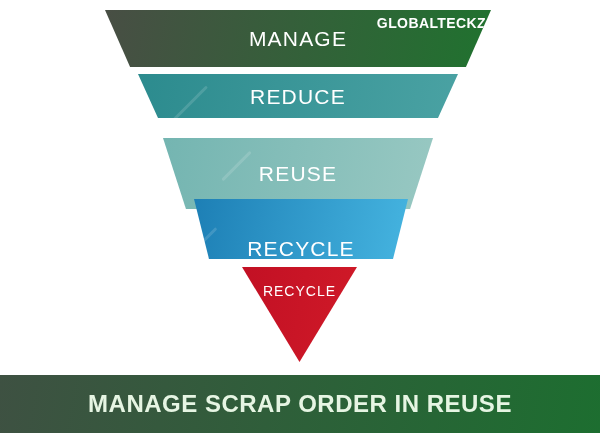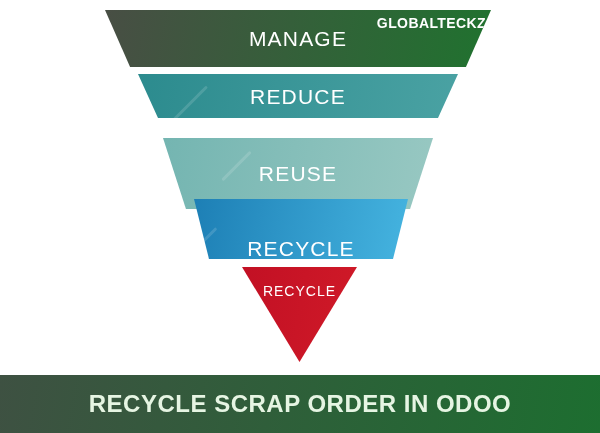--- a/index.html
+++ b/index.html
@@ -74,16 +74,16 @@
 
   <div class="level lvl-4" style="background: linear-gradient(100deg, rgb(194, 16, 36), rgb(208, 26, 40));">
     <span class="lvl-label">RECYCLE</span>
   </div>
 
   <div class="streak streak-1"></div>
   <div class="streak streak-2"></div>
   <div class="streak streak-3"></div>
 
   <div class="banner" style="background: linear-gradient(100deg, rgb(62, 81, 66), rgb(29, 110, 48));">
-    <span class="banner-title">RECYCLE SCRAP ORDER IN ODOO</span>
+    <span class="banner-title">MANAGE SCRAP ORDER IN REUSE</span>
   </div>
 
 </div>
 
 </body></html>

